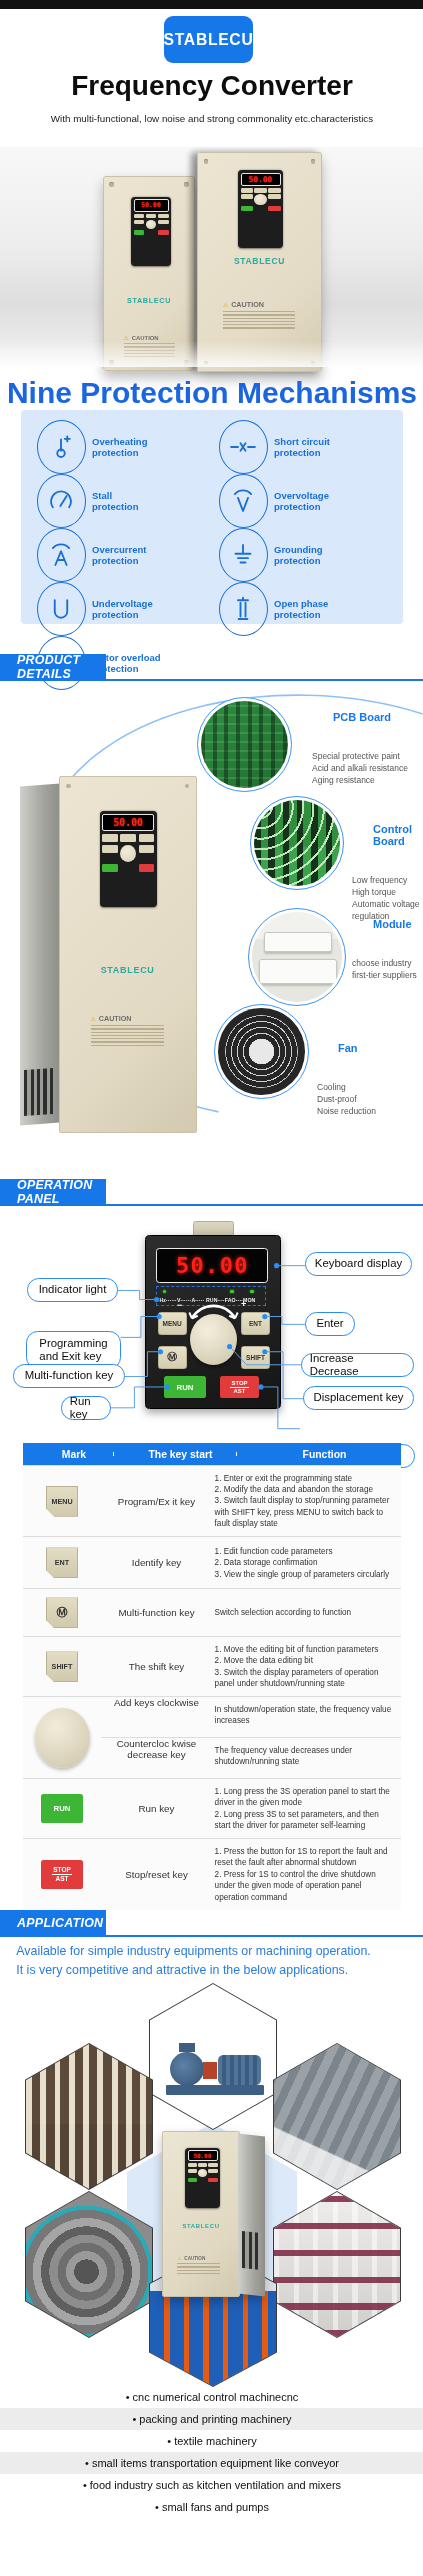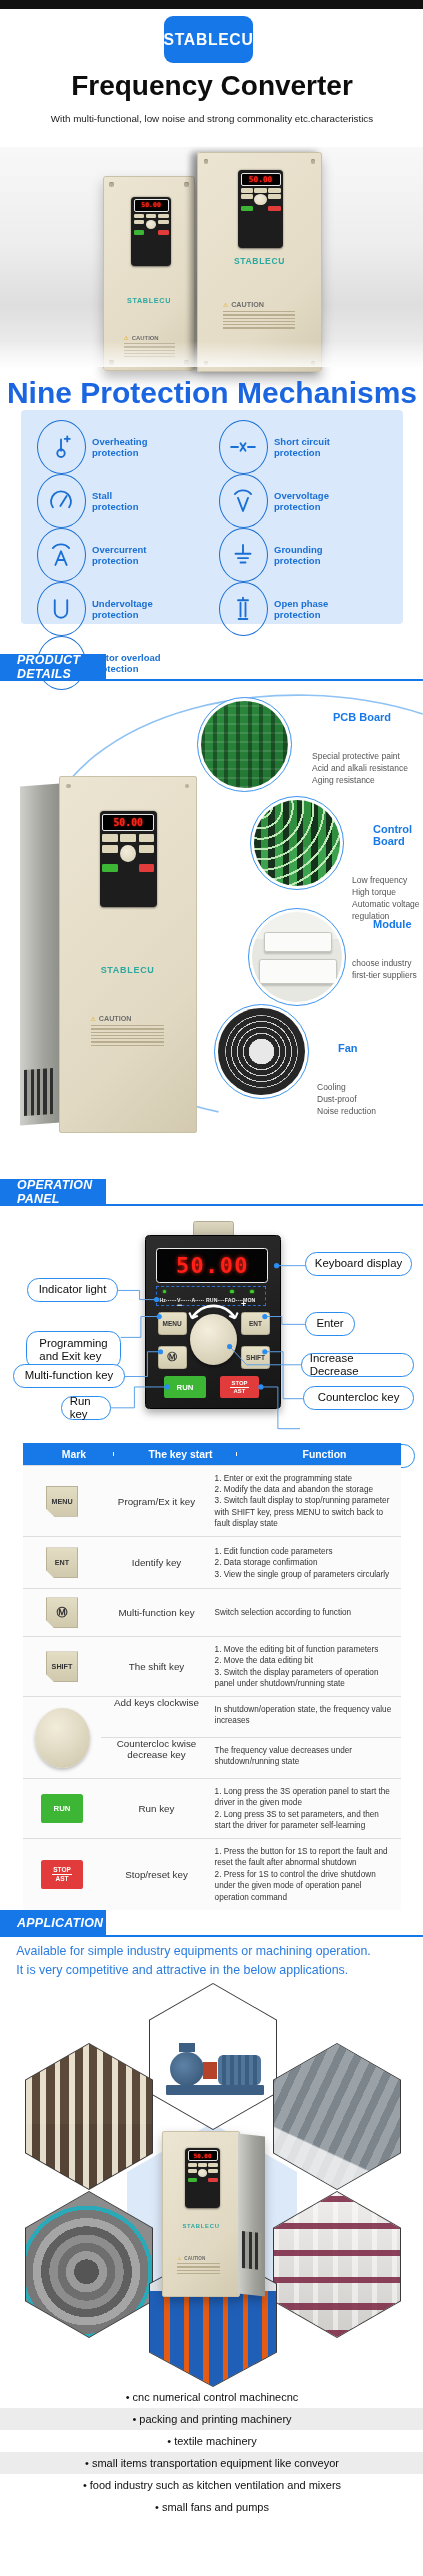--- a/index.html
+++ b/index.html
@@ -460,21 +460,21 @@
   </svg>
 
   <div class="pill" style="left:27px;top:1278px;width:91px;height:23.5px;">Indicator light</div>
   <div class="pill pre" style="left:26px;top:1319px;width:95px;height:38px;margin-top:12px;">Programming
 and Exit key</div>
   <div class="pill" style="left:13px;top:1364px;width:112px;height:23.5px;">Multi-function key</div>
   <div class="pill" style="left:61px;top:1396px;width:50px;height:23.5px;">Run key</div>
   <div class="pill" style="left:305px;top:1252px;width:107px;height:23.5px;">Keyboard display</div>
   <div class="pill" style="left:305px;top:1312px;width:50px;height:23.5px;">Enter</div>
   <div class="pill" style="left:301px;top:1353px;width:113px;height:23.5px;">Increase Decrease</div>
-  <div class="pill" style="left:303px;top:1386px;width:111px;height:23.5px;">Countercloc key</div>
+  <div class="pill" style="left:303px;top:1386px;width:111px;height:23.5px;">Displacement key</div>
   <div class="pill" style="left:299px;top:1416px;width:116px;height:23.5px;margin-top:28px;">Stop/reset button</div>
 
   <div class="abs ktable">
     <div class="thead">
       <div class="th c1">Mark</div>
       <div class="th c2">The key start</div>
       <div class="th c3">Function</div>
     </div>
     <div class="trow" style="min-height:63px;">
       <div class="cmark">

